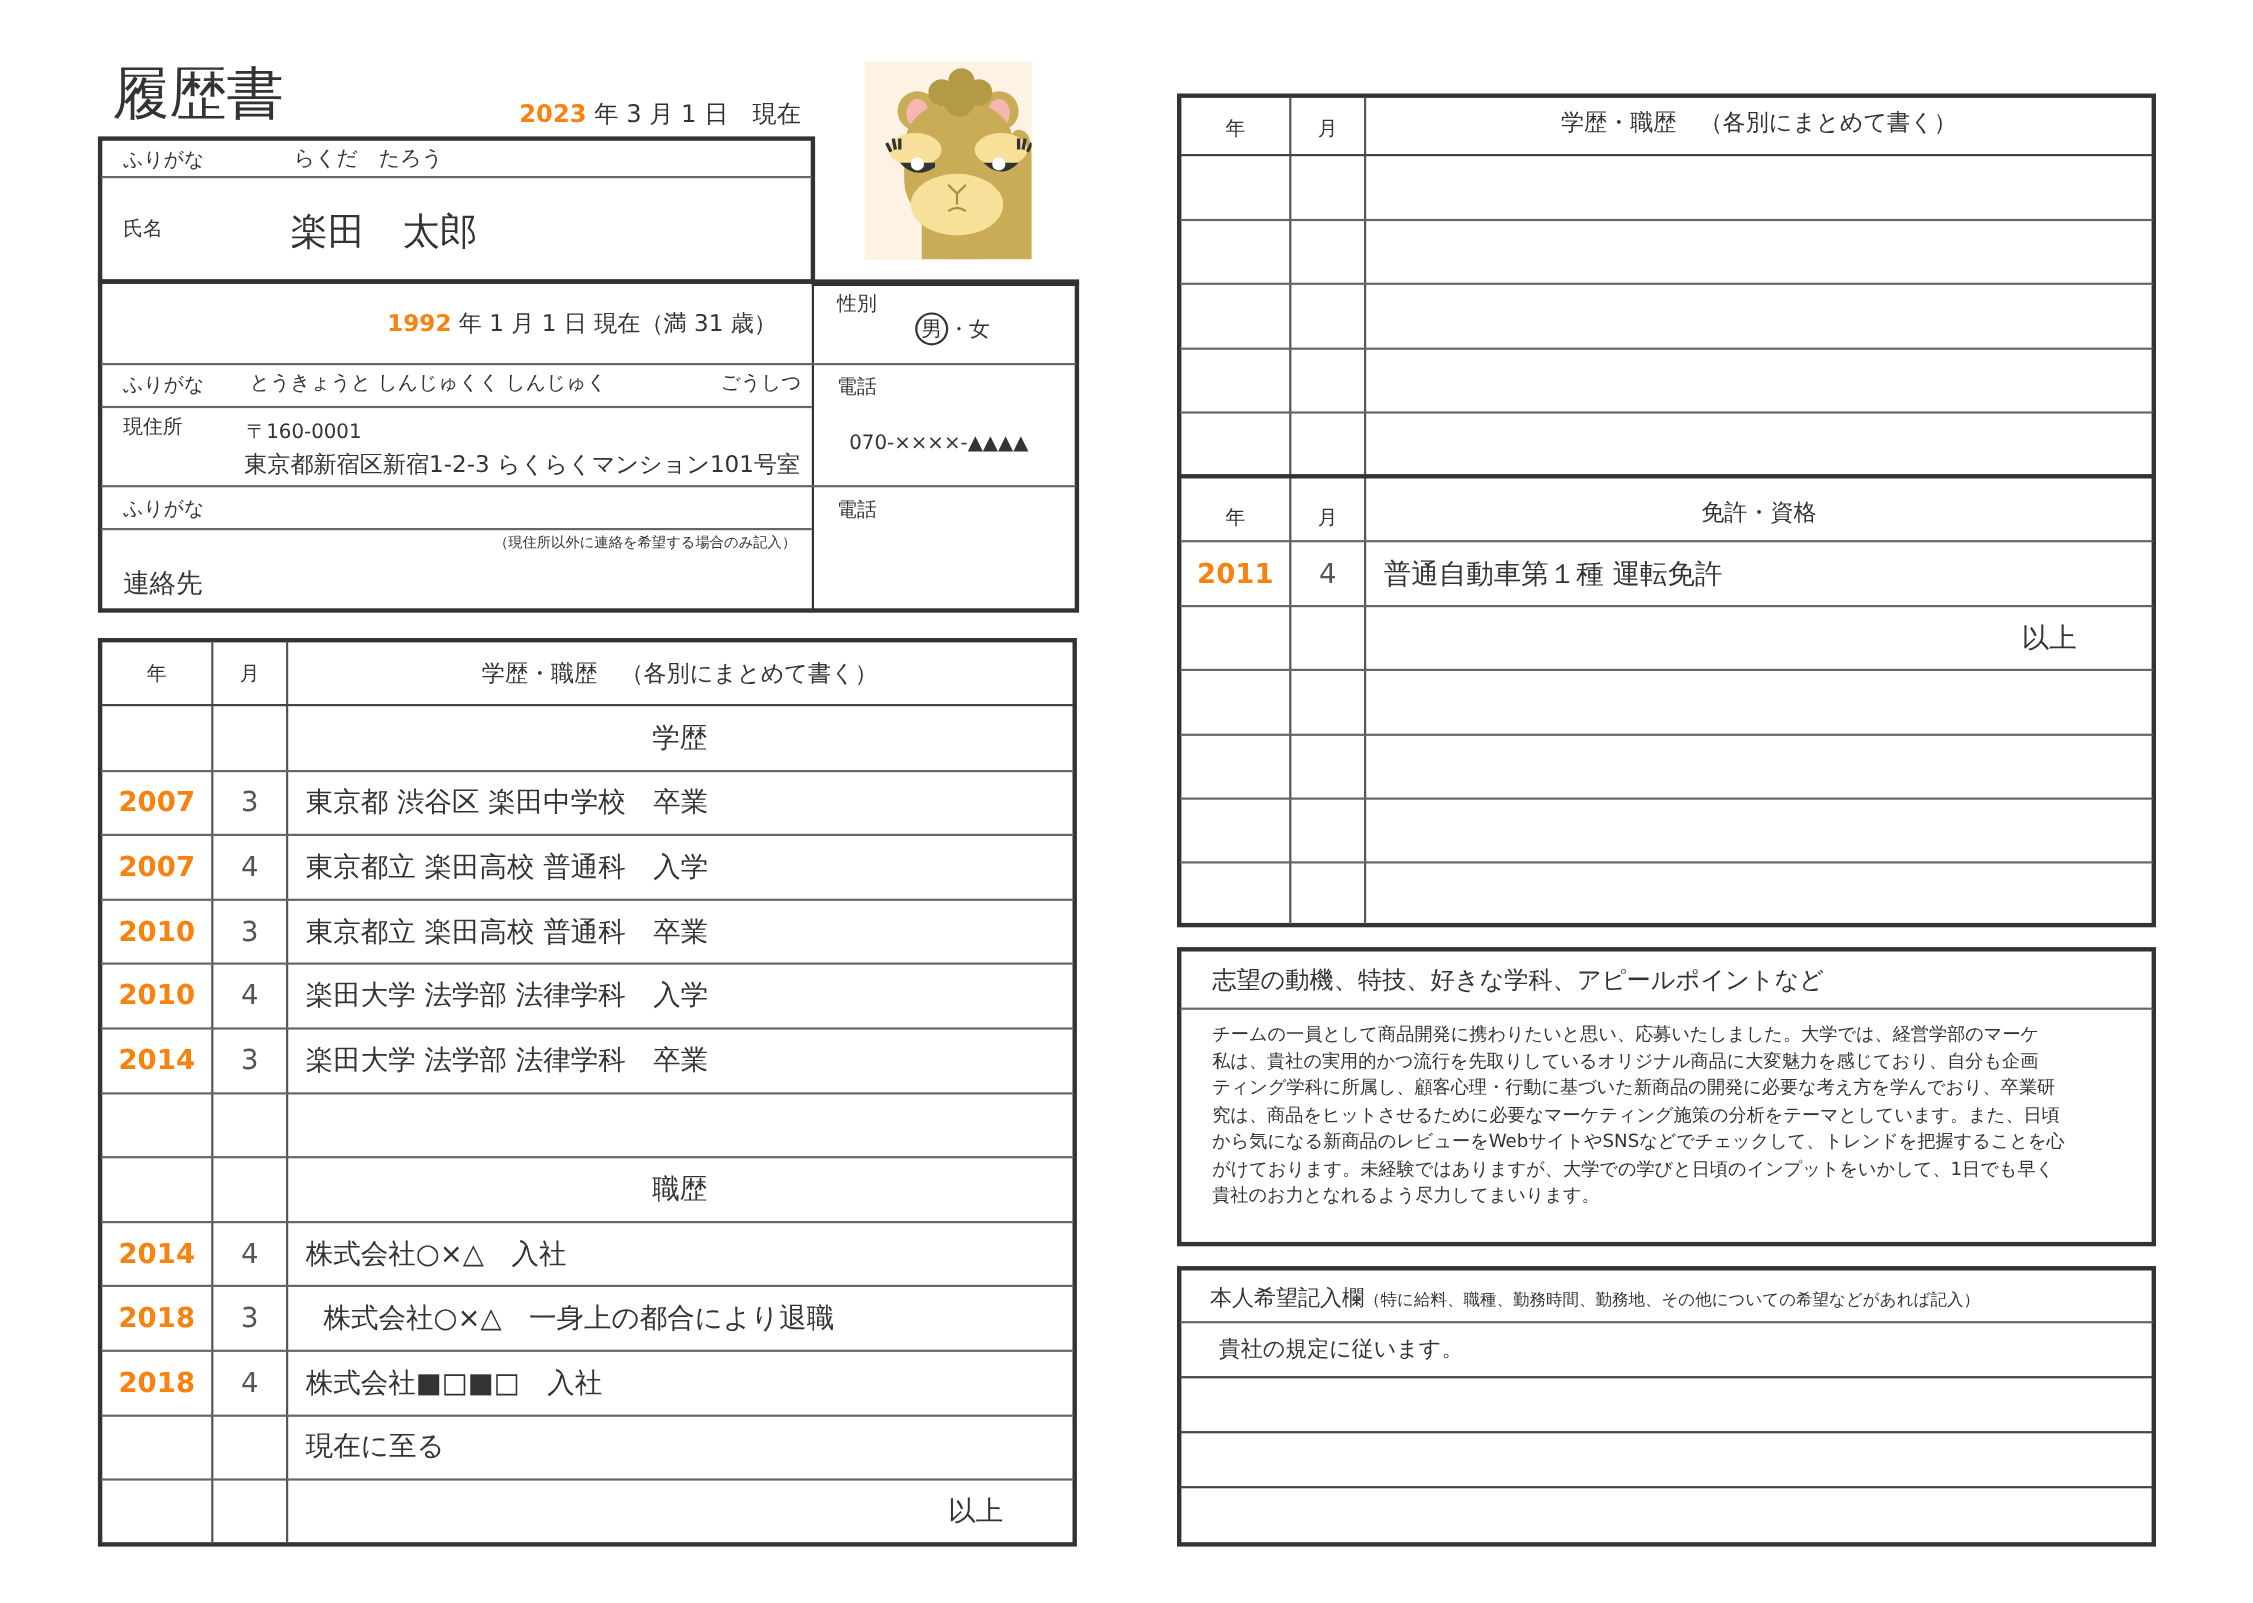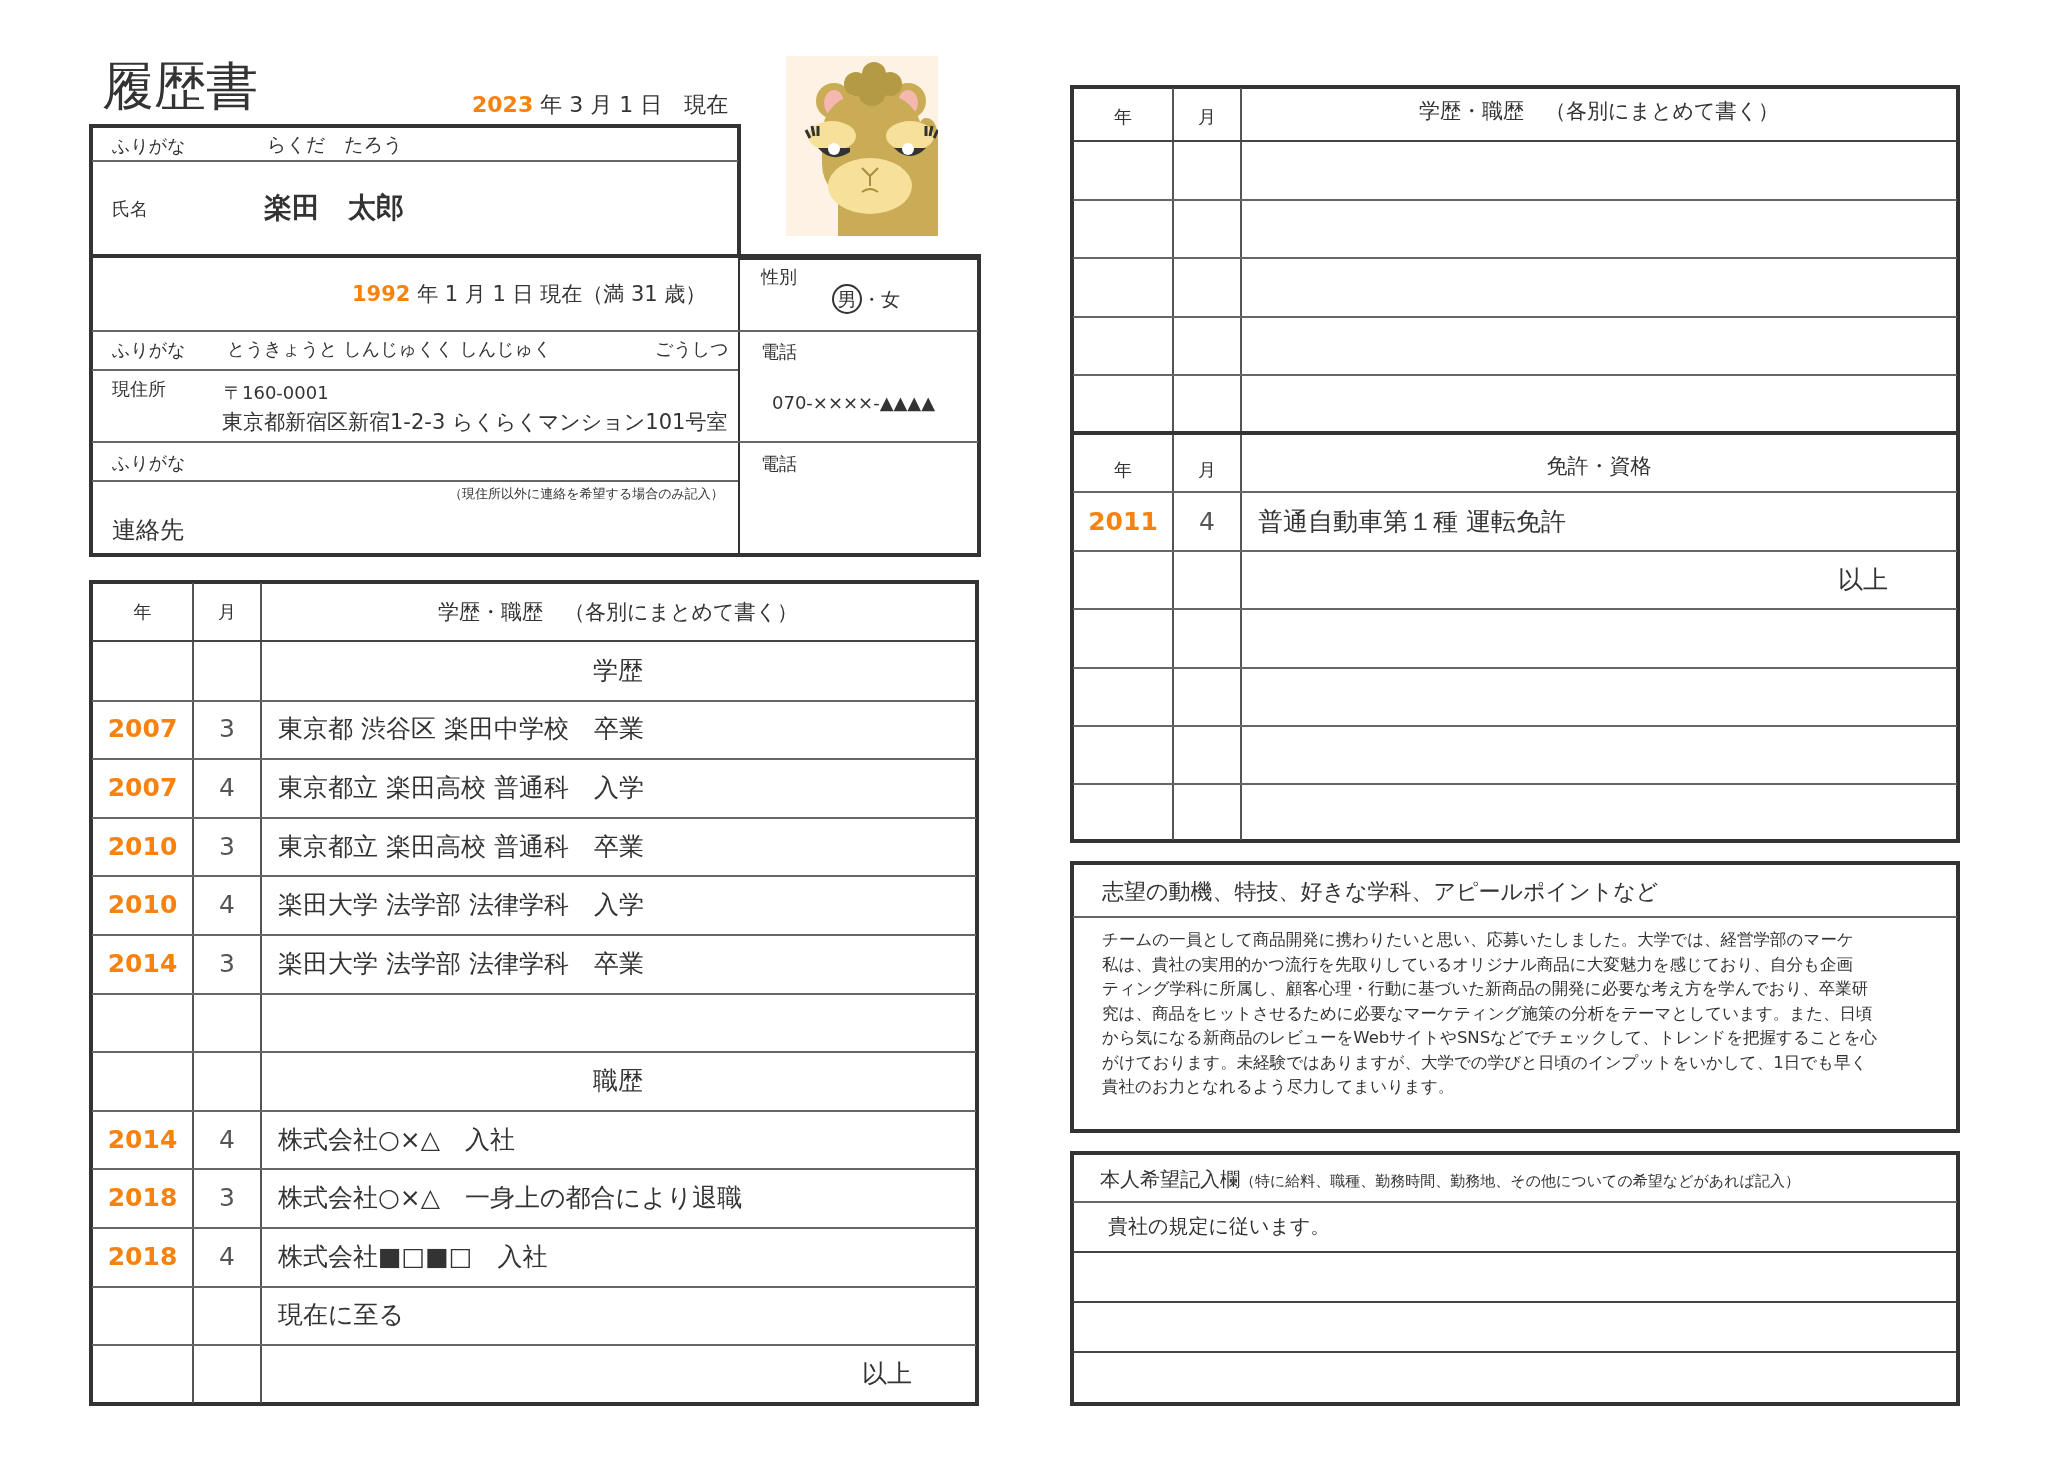--- a/index.html
+++ b/index.html
@@ -59,21 +59,21 @@
 <div class="abs" style="left:738px; top:256px; width:243px; height:4px; background:#333;"></div>
 <div class="vl" style="left:738px; top:256px; height:298px; background:#333;"></div>
 <div class="hl" style="left:92px; top:330px; width:886px;"></div>
 <div class="hl" style="left:92px; top:369px; width:646px;"></div>
 <div class="hl" style="left:92px; top:441px; width:886px;"></div>
 <div class="hl" style="left:92px; top:480px; width:646px;"></div>
 
 <div class="t" style="left:100px; top:137px; font-size:18px;">ふりがな</div>
 <div class="t" style="left:255px; top:135px; font-size:19px;">らくだ　たろう</div>
 <div class="t" style="left:100px; top:200px; font-size:18px;">氏名</div>
-<div class="t" style="left:252px; top:194px; font-size:28px;font-weight:bold;">楽田　太郎</div>
+<div class="t" style="left:252px; top:194px; font-size:34px;">楽田　太郎</div>
 
 <div class="t" style="left:340px; top:284px; font-size:21px;">
   <span class="orange">1992</span><span> 年 1 月 1 日 現在（満 31 歳）</span>
 </div>
 <div class="t" style="left:749px; top:268px; font-size:18px;">性別</div>
 <div class="t" style="left:820px; top:284px; font-size:19px; display:flex; align-items:center;">
   <span class="maru">男</span>
     <span>・</span>
     <span>女</span>
 </div>
@@ -132,21 +132,21 @@
     <div class="cell-c orange" style="left: 93px; top: 1051.2px; width: 99px; height: 58.6px; font-size: 25px;"></div>
     <div class="cell-c" style="left: 194px; top: 1051.2px; width: 66px; height: 58.6px; font-size: 25px; color: rgb(85, 85, 85);"></div>
     <div class="cell-c" style="left: 262px; top: 1051.2px; width: 712px; height: 58.6px; font-size: 25px; box-sizing: border-box;">職歴</div>
     <div class="hl" style="left: 92px; top: 1109.8px; width: 884px;"></div>
     <div class="cell-c orange" style="left: 93px; top: 1109.8px; width: 99px; height: 58.6px; font-size: 25px;">2014</div>
     <div class="cell-c" style="left: 194px; top: 1109.8px; width: 66px; height: 58.6px; font-size: 25px; color: rgb(85, 85, 85);">4</div>
     <div class="cell-l" style="left: 262px; top: 1109.8px; width: 712px; height: 58.6px; font-size: 25px; box-sizing: border-box; padding-left: 16px;">株式会社○×△　入社</div>
     <div class="hl" style="left: 92px; top: 1168.4px; width: 884px;"></div>
     <div class="cell-c orange" style="left: 93px; top: 1168.4px; width: 99px; height: 58.6px; font-size: 25px;">2018</div>
     <div class="cell-c" style="left: 194px; top: 1168.4px; width: 66px; height: 58.6px; font-size: 25px; color: rgb(85, 85, 85);">3</div>
-    <div class="cell-l" style="left: 262px; top: 1168.4px; width: 712px; height: 58.6px; font-size: 25px; box-sizing: border-box; padding-left: 16px;">株式会社○×△　一身上の都合により退職</div>
+    <div class="cell-l" style="left: 262px; top: 1168.4px; width: 712px; height: 58.6px; font-size: 25px; box-sizing: border-box; padding-left: 32px;">株式会社○×△　一身上の都合により退職</div>
     <div class="hl" style="left: 92px; top: 1227px; width: 884px;"></div>
     <div class="cell-c orange" style="left: 93px; top: 1227px; width: 99px; height: 58.6px; font-size: 25px;">2018</div>
     <div class="cell-c" style="left: 194px; top: 1227px; width: 66px; height: 58.6px; font-size: 25px; color: rgb(85, 85, 85);">4</div>
     <div class="cell-l" style="left: 262px; top: 1227px; width: 712px; height: 58.6px; font-size: 25px; box-sizing: border-box; padding-left: 16px;">株式会社■□■□　入社</div>
     <div class="hl" style="left: 92px; top: 1285.6px; width: 884px;"></div>
     <div class="cell-c orange" style="left: 93px; top: 1285.6px; width: 99px; height: 58.6px; font-size: 25px;"></div>
     <div class="cell-c" style="left: 194px; top: 1285.6px; width: 66px; height: 58.6px; font-size: 25px; color: rgb(85, 85, 85);"></div>
     <div class="cell-l" style="left: 262px; top: 1285.6px; width: 712px; height: 58.6px; font-size: 25px; box-sizing: border-box; padding-left: 16px;">現在に至る</div>
     <div class="hl" style="left: 92px; top: 1344.2px; width: 884px;"></div>
     <div class="cell-c orange" style="left: 93px; top: 1344.2px; width: 99px; height: 58.6px; font-size: 25px;"></div>

